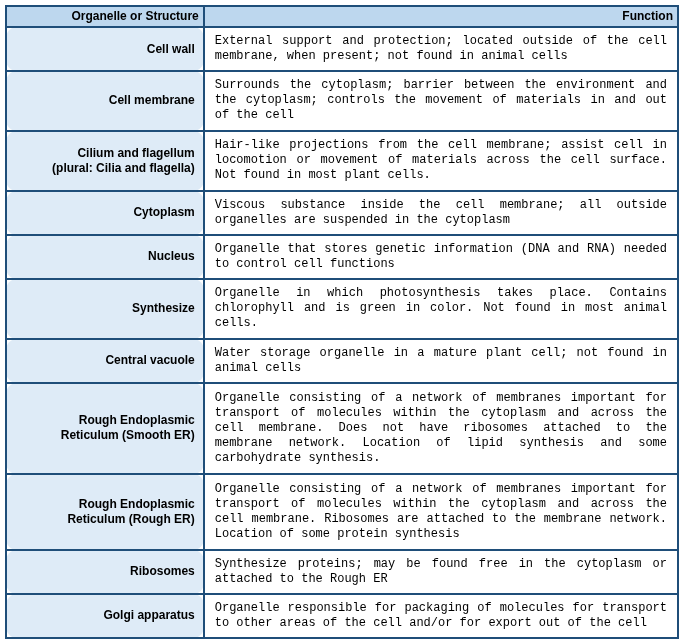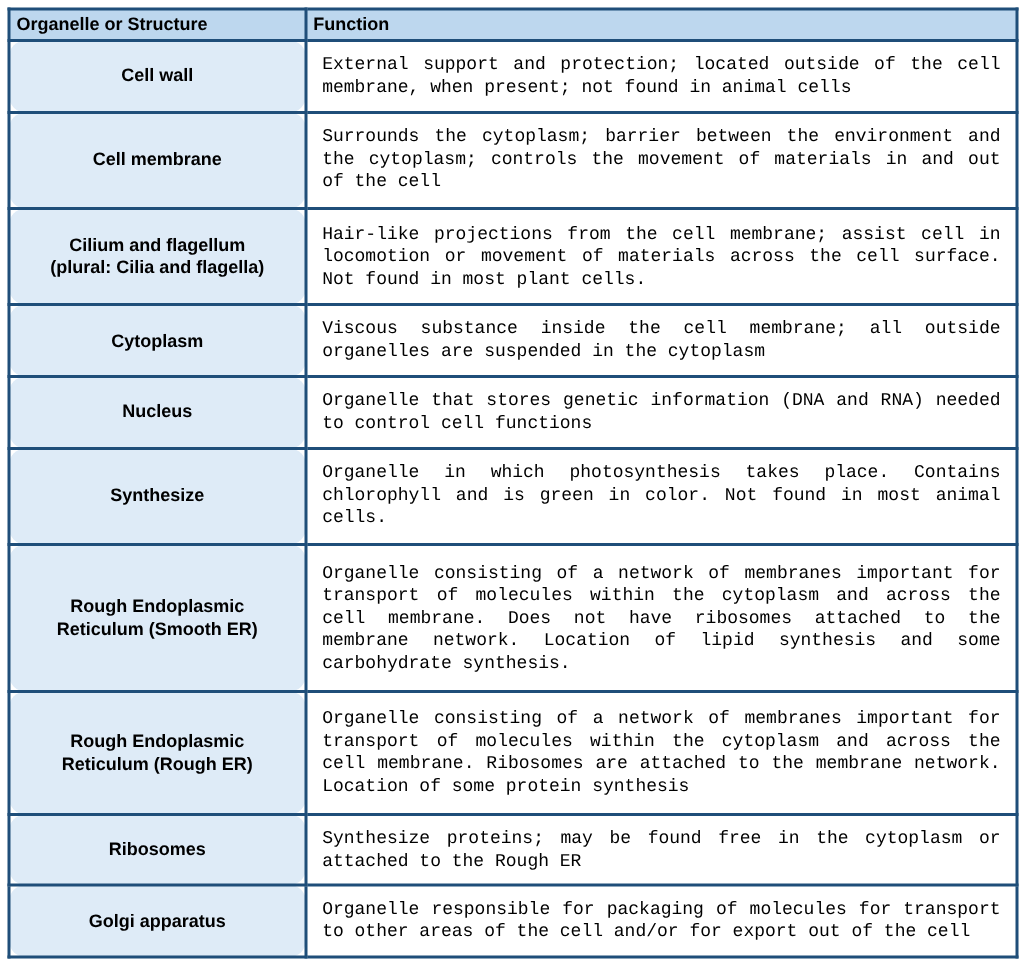--- a/index.html
+++ b/index.html
@@ -33,28 +33,28 @@
     border: 2px solid var(--border-color);
     vertical-align: middle;
     font-size: 12px;
     line-height: 15px;
   }
   th.col-organelle, td.cell-organelle { width: 196px; }
   th.col-function, td.cell-function { width: 470px; }
   thead th {
     background: var(--header-bg);
     font-weight: bold;
-    text-align: left;
+    text-align: right;
     padding: 2px 4px;
     height: 20px;
   }
   td.cell-organelle {
     background: var(--cell-bg);
     font-weight: bold;
-    text-align: center;
+    text-align: right;
     padding: 6px 8px;
     white-space: pre-line;
     border-radius: 11px;
   }
   td.cell-function {
     background: #ffffff;
     text-align: justify;
     padding: 5px 10px 5px 10px;
     font-family: Liberation Mono, monospace;
   }
@@ -90,20 +90,24 @@
       </tr>
       <tr>
         <td class="cell-organelle">Nucleus</td>
         <td class="cell-function">Organelle that stores genetic information (DNA and RNA) needed to control cell functions</td>
       </tr>
       <tr>
         <td class="cell-organelle">Synthesize</td>
         <td class="cell-function">Organelle in which photosynthesis takes place. Contains chlorophyll and is green in color. Not found in most animal cells.</td>
       </tr>
       <tr>
+        <td class="cell-organelle">Central vacuole</td>
+        <td class="cell-function">Water storage organelle in a mature plant cell; not found in animal cells</td>
+      </tr>
+      <tr>
         <td class="cell-organelle">Rough Endoplasmic
 Reticulum (Smooth ER)</td>
         <td class="cell-function">Organelle consisting of a network of membranes important for transport of molecules within the cytoplasm and across the cell membrane. Does not have ribosomes attached to the membrane network. Location of lipid synthesis and some carbohydrate synthesis.</td>
       </tr>
       <tr>
         <td class="cell-organelle">Rough Endoplasmic
 Reticulum (Rough ER)</td>
         <td class="cell-function">Organelle consisting of a network of membranes important for transport of molecules within the cytoplasm and across the cell membrane. Ribosomes are attached to the membrane network. Location of some protein synthesis</td>
       </tr>
       <tr>

